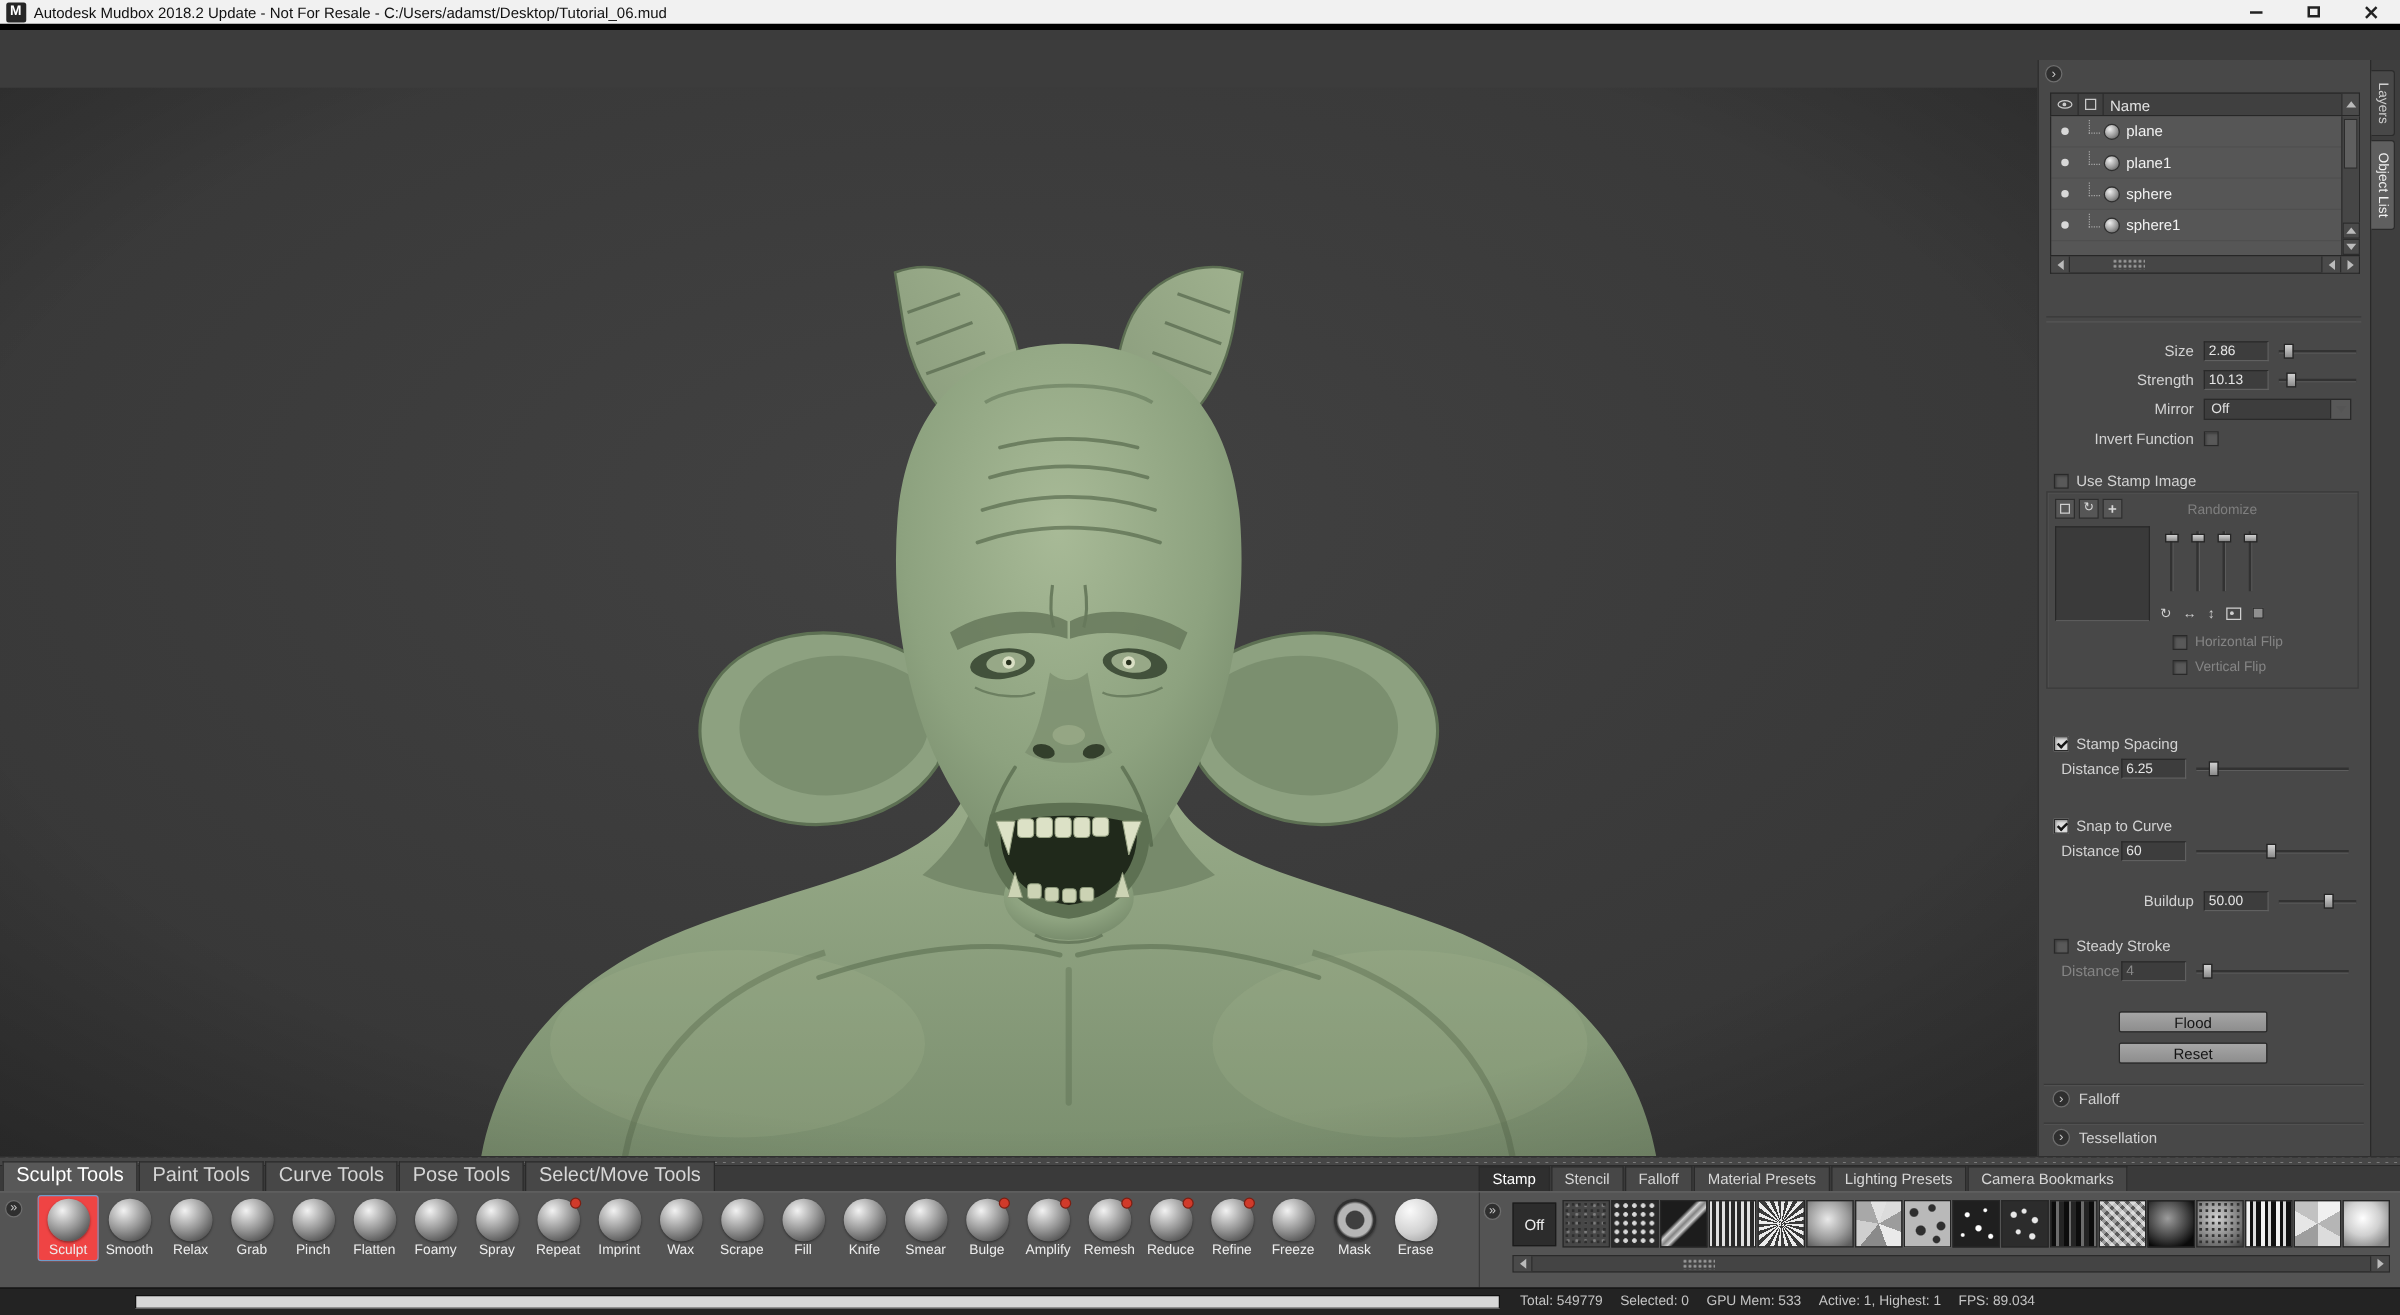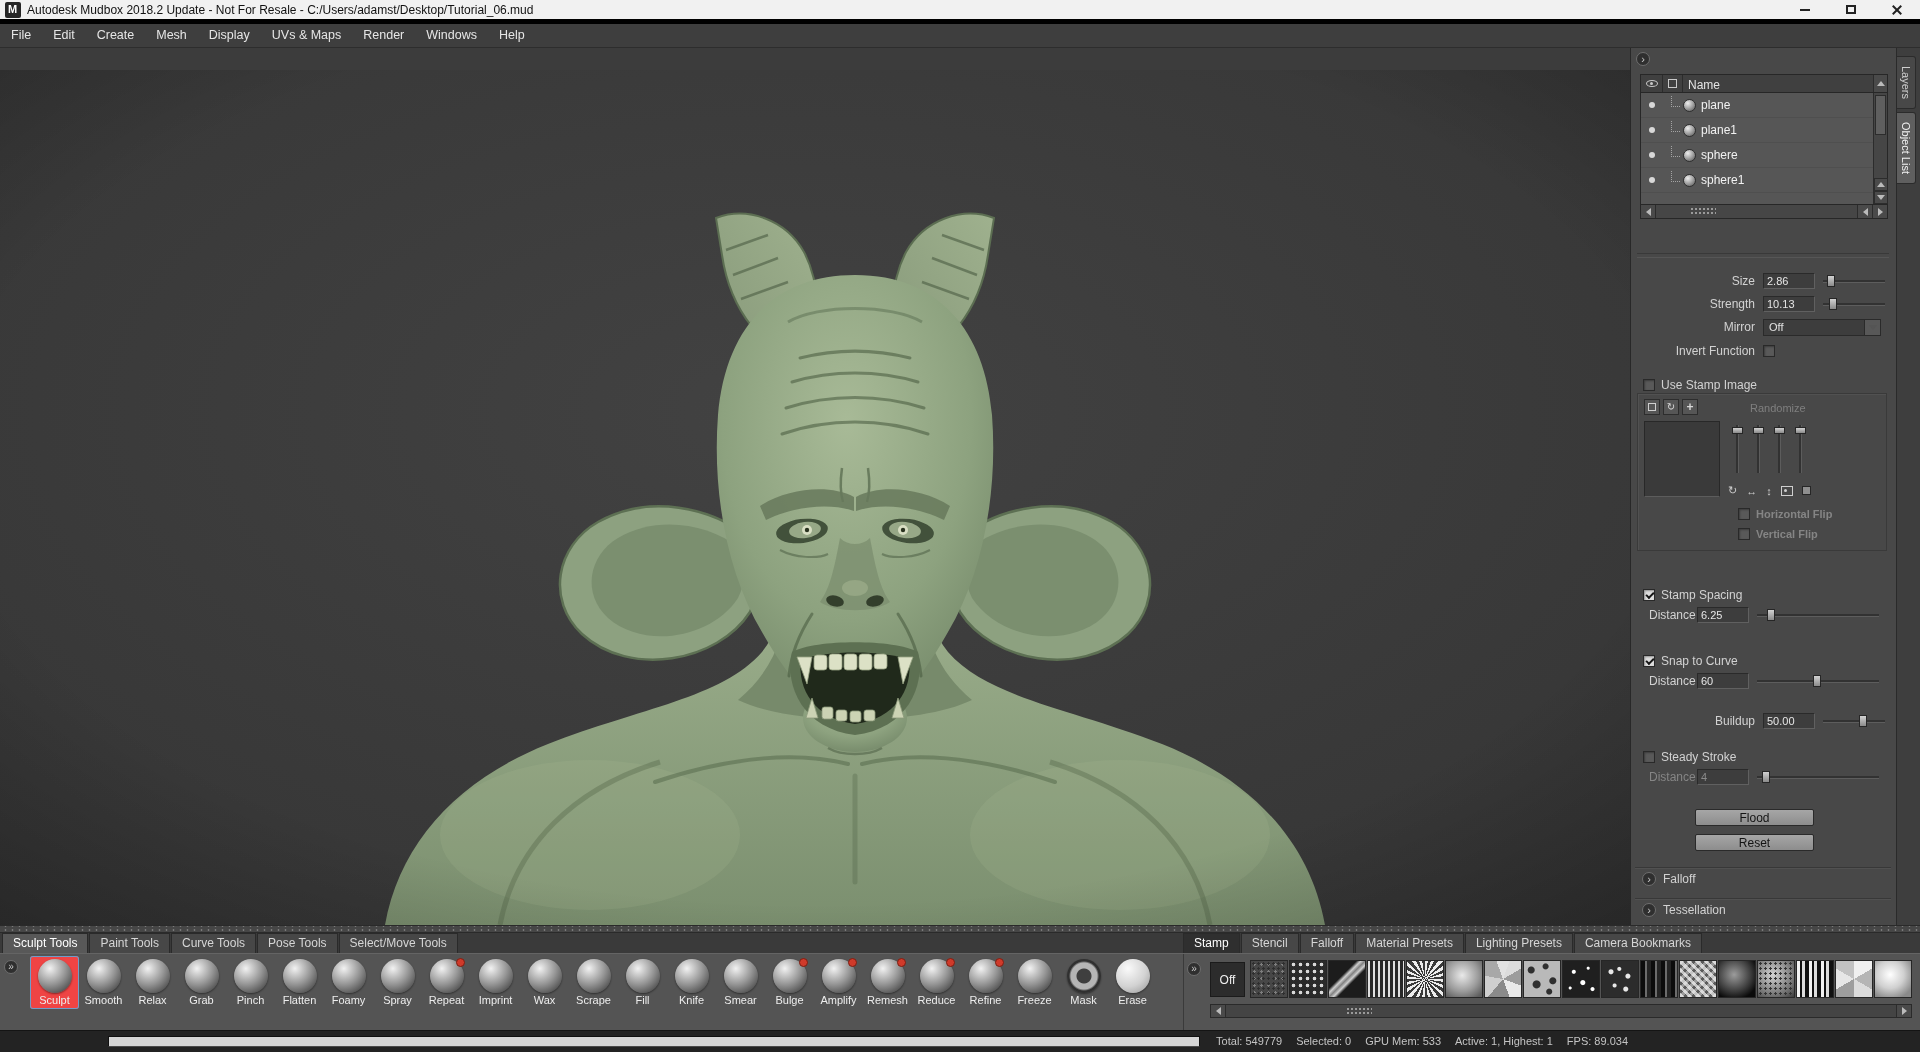--- a/index.html
+++ b/index.html
@@ -107,34 +107,34 @@
   .vsliders { position:absolute; left:98px; top:31px; display:flex; gap:18px; }
   .vslider { width:3px; height:48px; background:#323232; border-right:1px solid #5c5c5c; position:relative; }
   .vthumb { position:absolute; left:-4px; top:2px; width:11px; height:7px; background:linear-gradient(#d2d2d2,#8a8a8a); border:1px solid #262626; }
   .sf-icons { position:absolute; left:90px; top:90px; display:flex; gap:9px; align-items:center; color:#cfcfcf; font-size:11px; }
   .gly-rot::before { content:"\21BB"; }
   .gly-fh::before { content:"\2194"; }
   .gly-fv::before { content:"\2195"; }
   .gly-pic { width:12px; height:10px; border:1px solid #cfcfcf; position:relative; }
   .gly-pic::after { content:""; position:absolute; left:2px; top:2px; width:3px; height:3px; border-radius:50%; background:#cfcfcf; }
   .gly-sq { width:9px; height:9px; background:#8f8f8f; border:1px solid #262626; }
-  .sf-flip { position:absolute; left:100px; display:flex; align-items:flex-end; gap:6px; font-size:11px;font-weight:bold; }
+  .sf-flip { position:absolute; left:100px; display:flex; align-items:flex-end; gap:6px; font-size:11px; }
 
   
   .vstrip { position:absolute; left:1896px; top:48px; width:24px; height:877px; background:#3e3e3e; border-left:1px solid #2a2a2a; padding-top:6px; }
   .vt { writing-mode:vertical-rl; background:#484848; border:1px solid #2b2b2b; border-left:none; color:#cfcfcf; font-size:11px; padding:9px 3px; margin:2px 0 3px 0; border-radius:0 3px 3px 0; display:block; }
   .vt.active { background:#5f5f5f; color:#f2f2f2; }
 
   
   .splitter { position:absolute; left:0; top:925px; width:1920px; height:8px; background-color:#464646; background-image:radial-gradient(#7a7a7a 1px, transparent 1.4px); background-size:7px 4px; background-position:2px 2px; border-top:1px solid #2a2a2a; border-bottom:1px solid #2a2a2a; }
 
   
   .tooltabs { position:absolute; left:0; top:933px; width:1920px; height:20px; background:#3a3a3a; }
   .ltabs { position:absolute; left:2px; bottom:0; display:flex; }
-  .ttab { padding:2px 10px 3px; font-size:12px; color:#d6d6d6; background:#474747; border:1px solid #2a2a2a; border-bottom:none; margin-right:1px; }
+  .ttab { padding:2px 10px 3px; font-size:16px; color:#d6d6d6; background:#474747; border:1px solid #2a2a2a; border-bottom:none; margin-right:1px; }
   .ttab.active { background:#585858; color:#ffffff; }
   .rtabs { position:absolute; left:1183px; bottom:0; display:flex; }
   .rtab { padding:2px 10px 3px; font-size:12px; color:#d6d6d6; background:#474747; border:1px solid #2a2a2a; border-bottom:none; margin-right:1px; }
   .rtab.active { background:#2f2f2f; color:#ffffff; }
 
   
   .tray { position:absolute; left:0; top:953px; width:1920px; height:77px; background:#545454; border-top:1px solid #646464; }
   .tl-collapse { position:absolute; left:4px; top:6px; }
   .circ2 { width:14px; height:14px; border-radius:50%; background:#2f2f2f; border:1px solid #6e6e6e; color:#c9c9c9; font-size:10px; line-height:12px; text-align:center; }
   .circ2::before { content:"\00BB"; }
@@ -190,31 +190,20 @@
         </div>
       <div class="wbtn">
           <span class="ic-max"></span>
         </div>
       <div class="wbtn">
           <span class="ic-close"></span>
         </div>
     </div>
   </div>
 
-  <div class="menubar">
-    <span class="menuitem">File</span>
-    <span class="menuitem">Edit</span>
-    <span class="menuitem">Create</span>
-    <span class="menuitem">Mesh</span>
-    <span class="menuitem">Display</span>
-    <span class="menuitem">UVs &amp; Maps</span>
-    <span class="menuitem">Render</span>
-    <span class="menuitem">Windows</span>
-    <span class="menuitem">Help</span>
-  </div>
 
 
   <div class="viewport">
     <svg width="1630" height="855" viewBox="0 0 1630 855">
       <defs>
         <radialGradient id="gVp" cx="48%" cy="40%" r="80%">
             <stop offset="0" stop-color="#424242"></stop>
             <stop offset="1" stop-color="#343434"></stop>
           </radialGradient>
         <linearGradient id="gBody" x1="0" x2="0" y1="0" y2="1">

